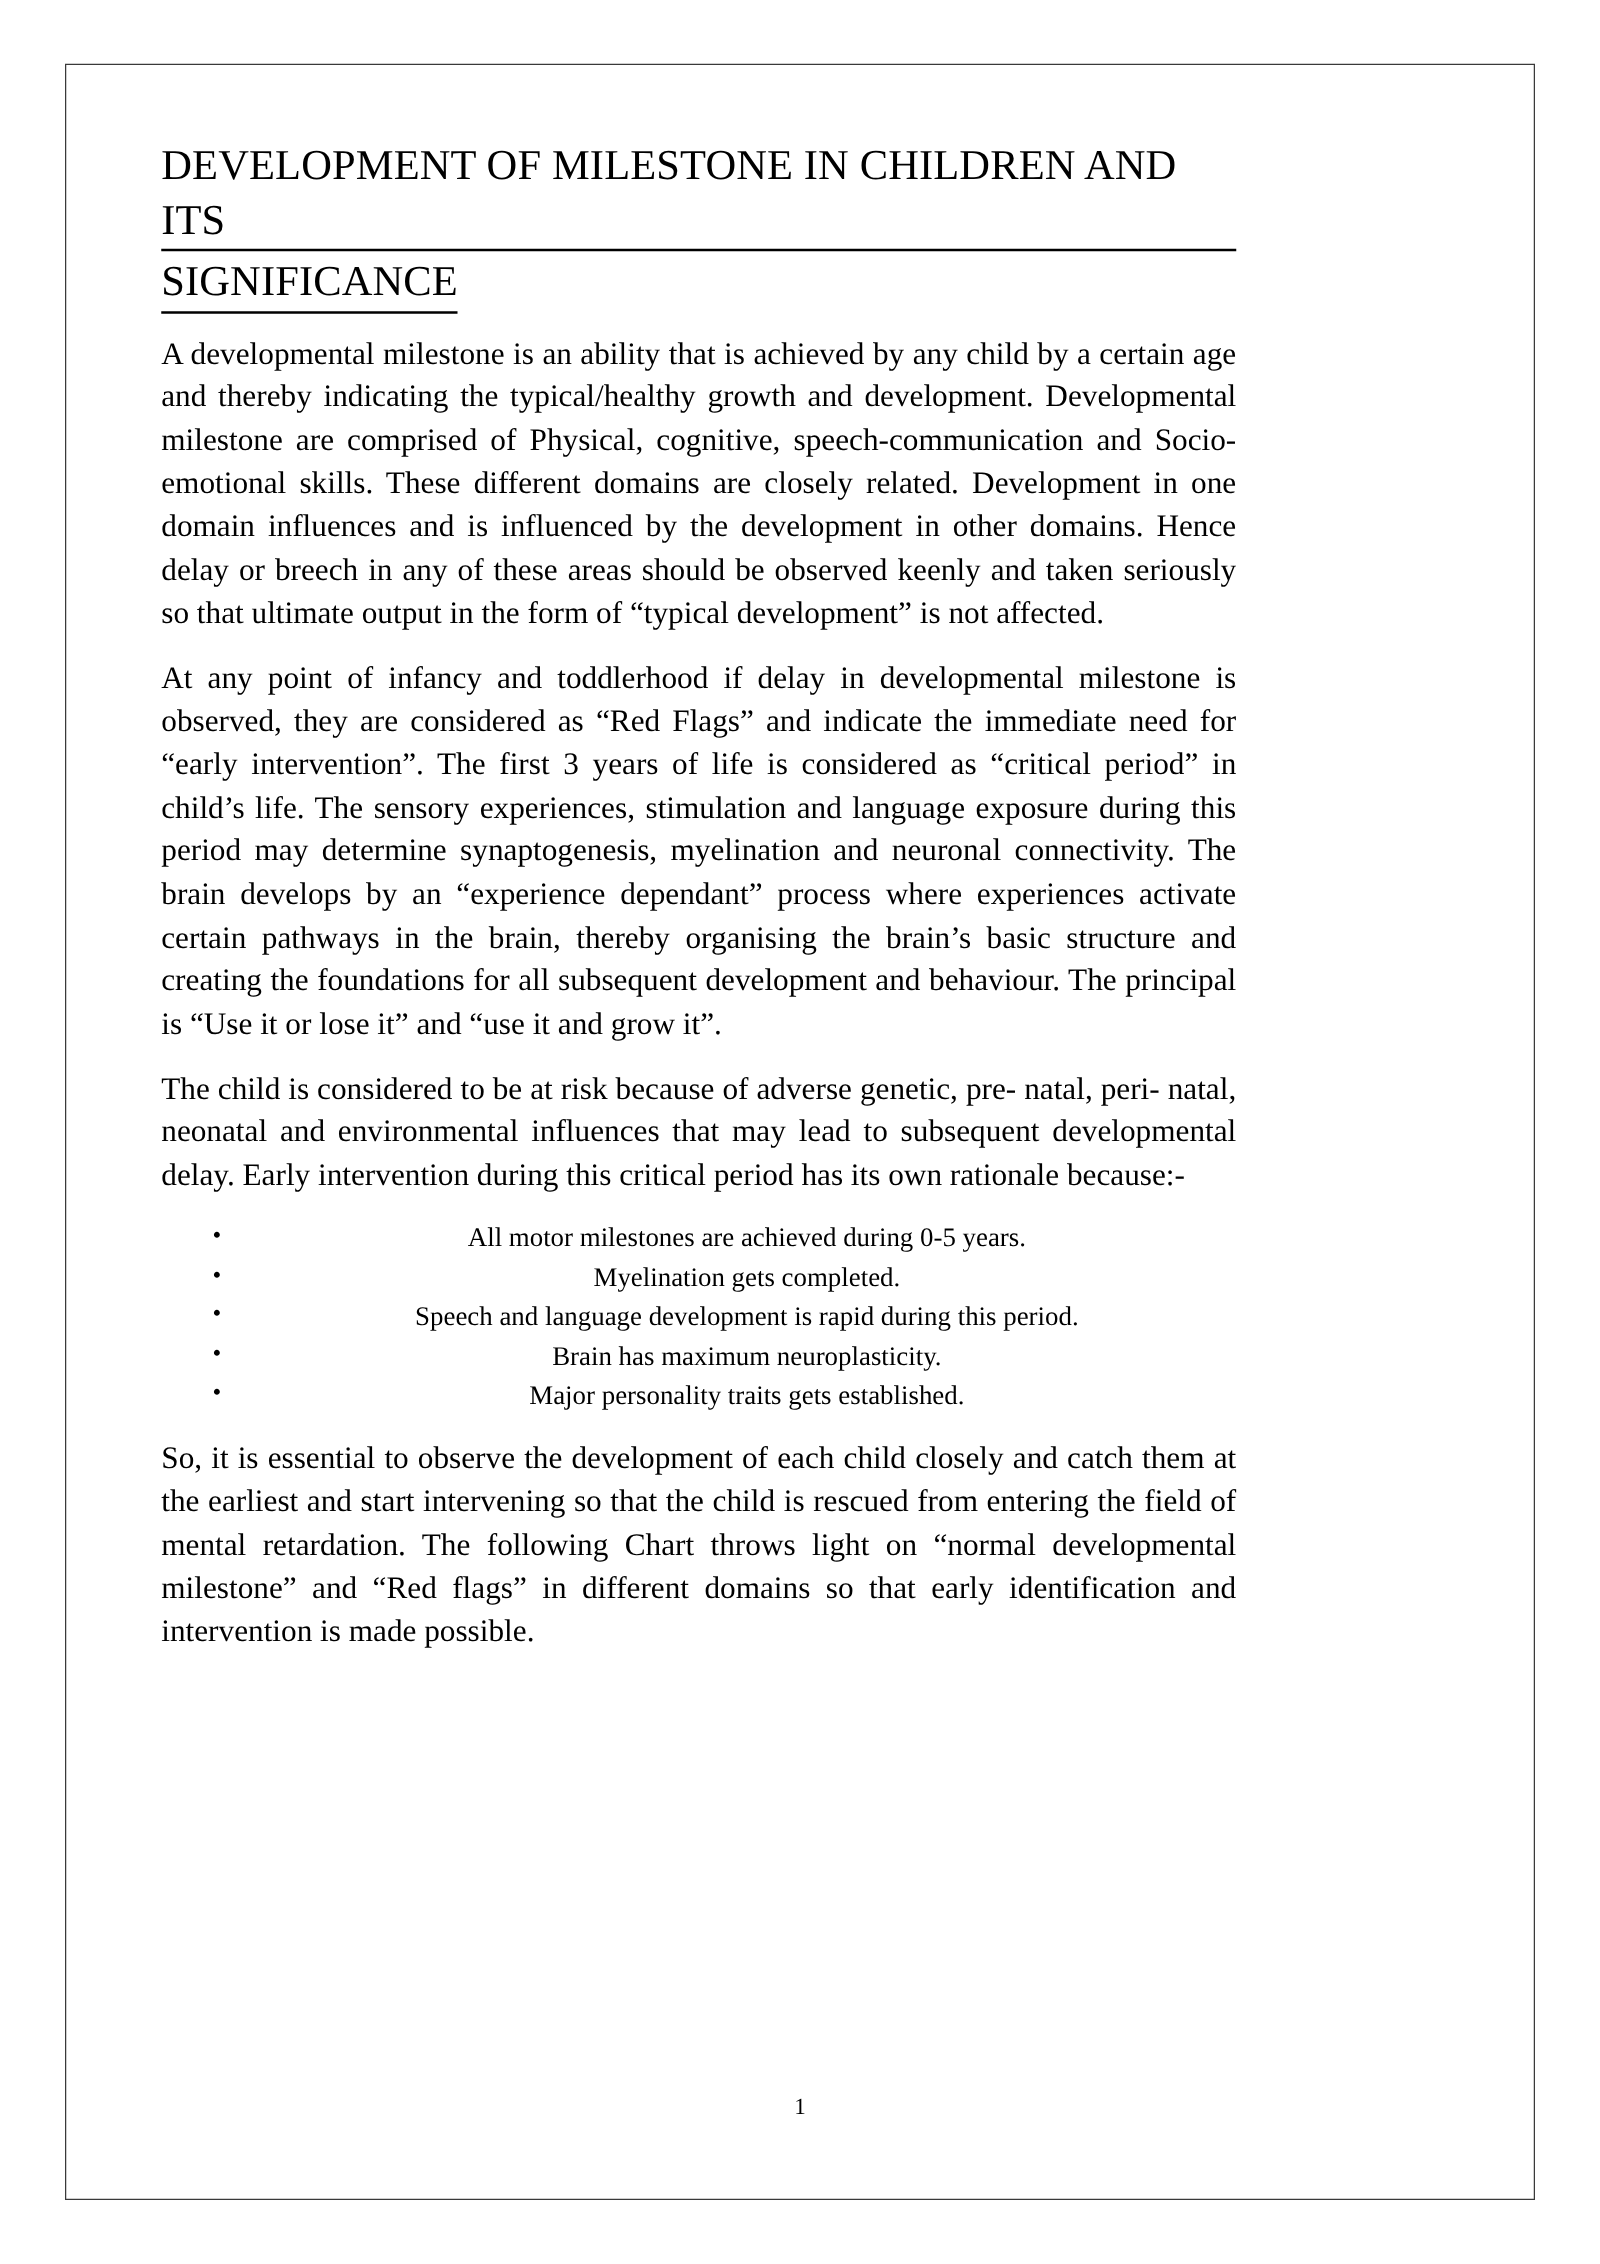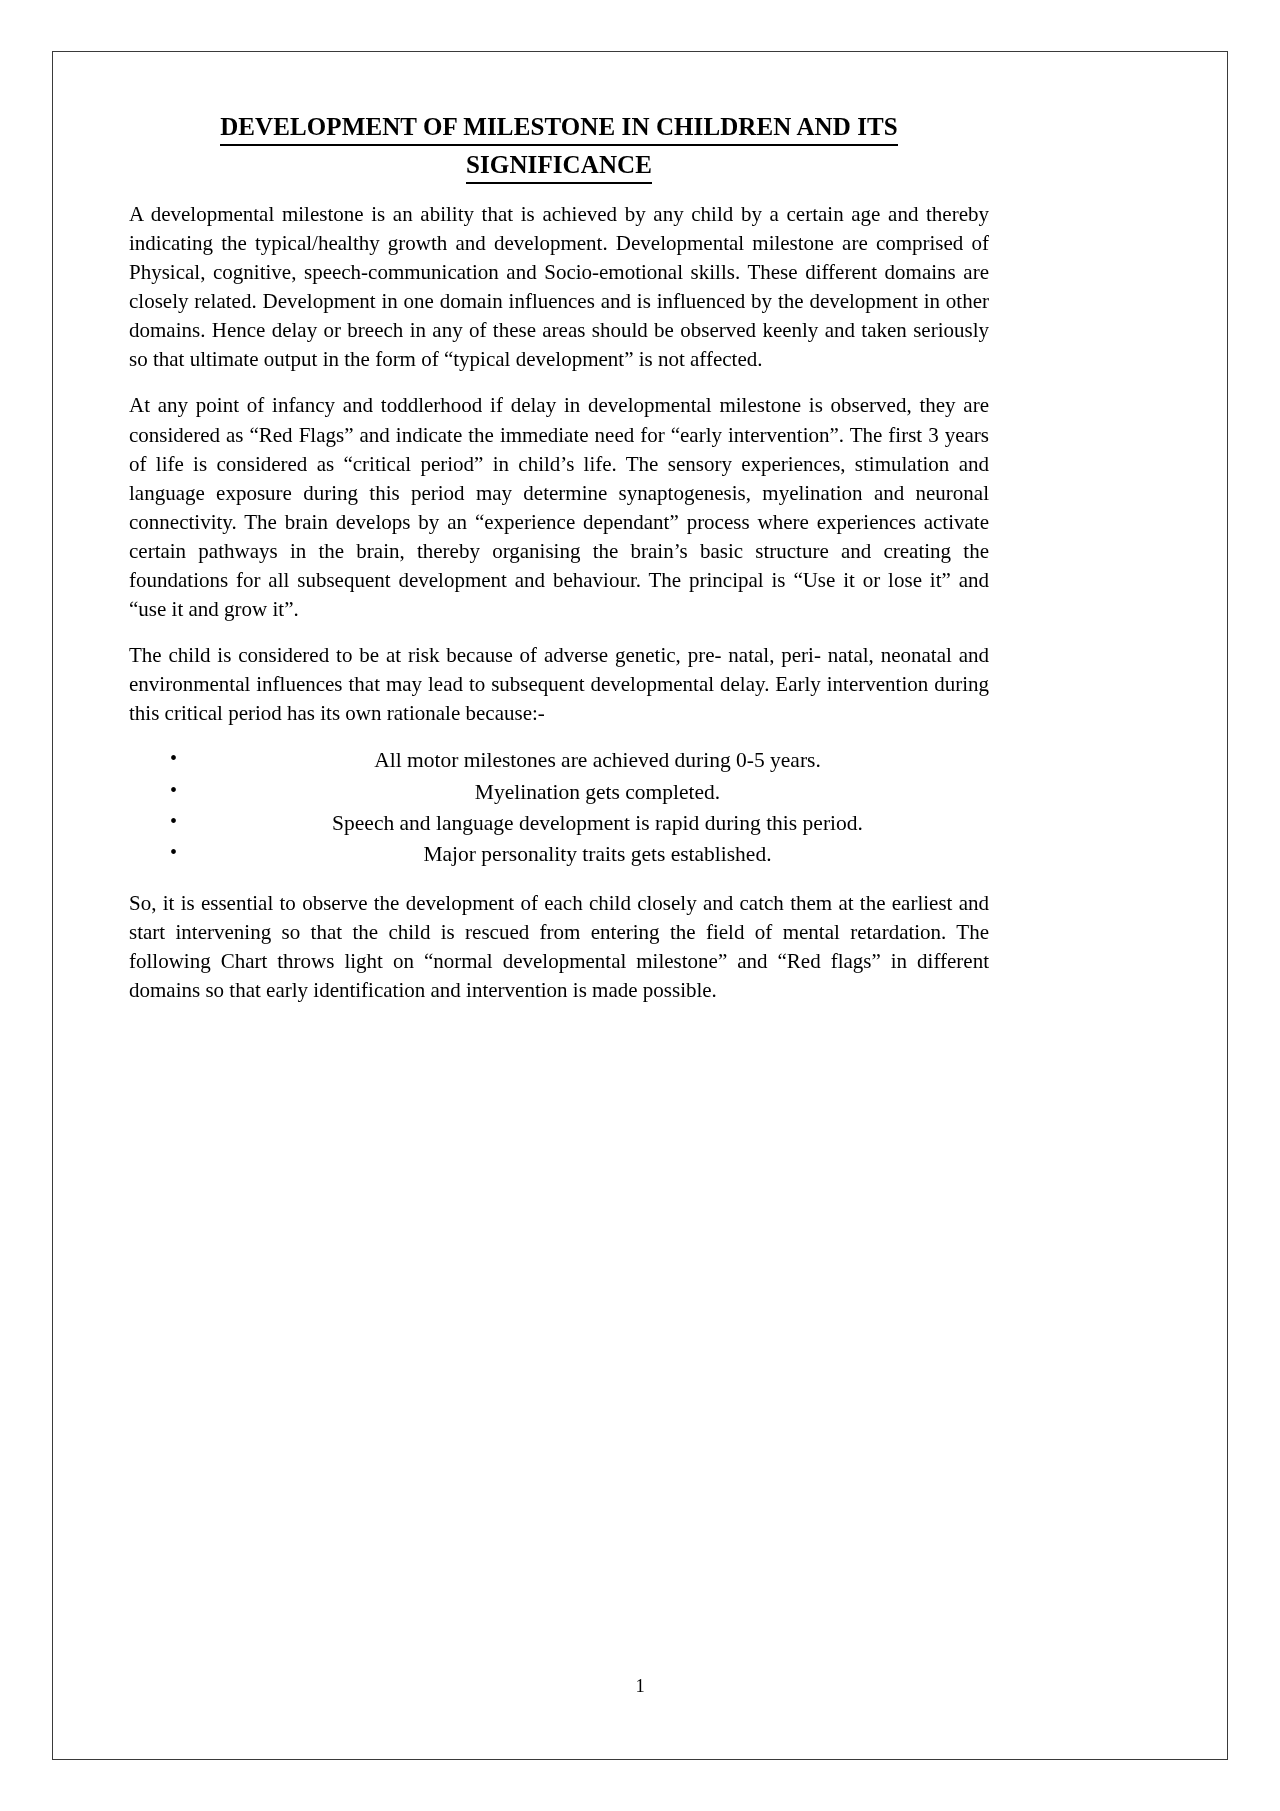--- a/index.html
+++ b/index.html
@@ -31,40 +31,39 @@
   .page-inner {
     position: absolute;
     left: 76px;
     top: 59px;
     width: 860px;
     box-sizing: border-box;
   }
 
   
   .doc-title {
-    font-size: 25px;
-    font-weight: bold;
-    text-align: center;
+    font-size: 34px;
+    font-weight: normal;
     line-height: 1.28;
     letter-spacing: 0.1px;
     margin: 0 0 16px 0;
     padding: 0;
   }
   .doc-title .tline {
     display: inline-block;
     border-bottom: 2.2px solid #000;
     padding-bottom: 1px;
   }
   .doc-title .tline.second {
     margin-top: 3px;
   }
 
   
   p.body-par {
-    font-size: 21px;
+    font-size: 25px;
     line-height: 1.385;
     text-align: justify;
     text-justify: inter-word;
     margin: 0 0 17px 0;
     padding: 0;
     hyphens: none;
   }
   p.body-par.last {
     margin-bottom: 0;
   }
@@ -118,20 +117,21 @@
     <p class="body-par">A developmental milestone is an ability that is achieved by any child by a certain age and thereby indicating the typical/healthy growth and development. Developmental milestone are comprised of Physical, cognitive, speech-communication and Socio-emotional skills. These different domains are closely related. Development in one domain influences and is influenced by the development in other domains. Hence delay or breech in any of these areas should be observed keenly and taken seriously so that ultimate output in the form of “typical development” is not affected.</p>
 
     <p class="body-par">At any point of infancy and toddlerhood if delay in developmental milestone is observed, they are considered as “Red Flags” and indicate the immediate need for “early intervention”. The first 3 years of life is considered as “critical period” in child’s life. The sensory experiences, stimulation and language exposure during this period may determine synaptogenesis, myelination and neuronal connectivity. The brain develops by an “experience dependant” process where experiences activate certain pathways in the brain, thereby organising the brain’s basic structure and creating the foundations for all subsequent development and behaviour. The principal is “Use it or lose it” and “use it and grow it”.</p>
 
     <p class="body-par">The child is considered to be at risk because of adverse genetic, pre- natal, peri- natal, neonatal and environmental influences that may lead to subsequent developmental delay. Early intervention during this critical period has its own rationale because:-</p>
 
     <ul class="bullets">
       <li>All motor milestones are achieved during 0-5 years.</li>
       <li>Myelination gets completed.</li>
       <li>Speech and language development is rapid during this period.</li>
+      <li>Brain has maximum neuroplasticity.</li>
       <li>Major personality traits gets established.</li>
     </ul>
 
     <p class="body-par last">So, it is essential to observe the development of each child closely and catch them at the earliest and start intervening so that the child is rescued from entering the field of mental retardation.  The following Chart throws light on “normal developmental milestone” and “Red flags” in different domains so that early identification and intervention is made possible.</p>
 
   </div>
 
   <div class="page-number">1</div>
 
 </div>

